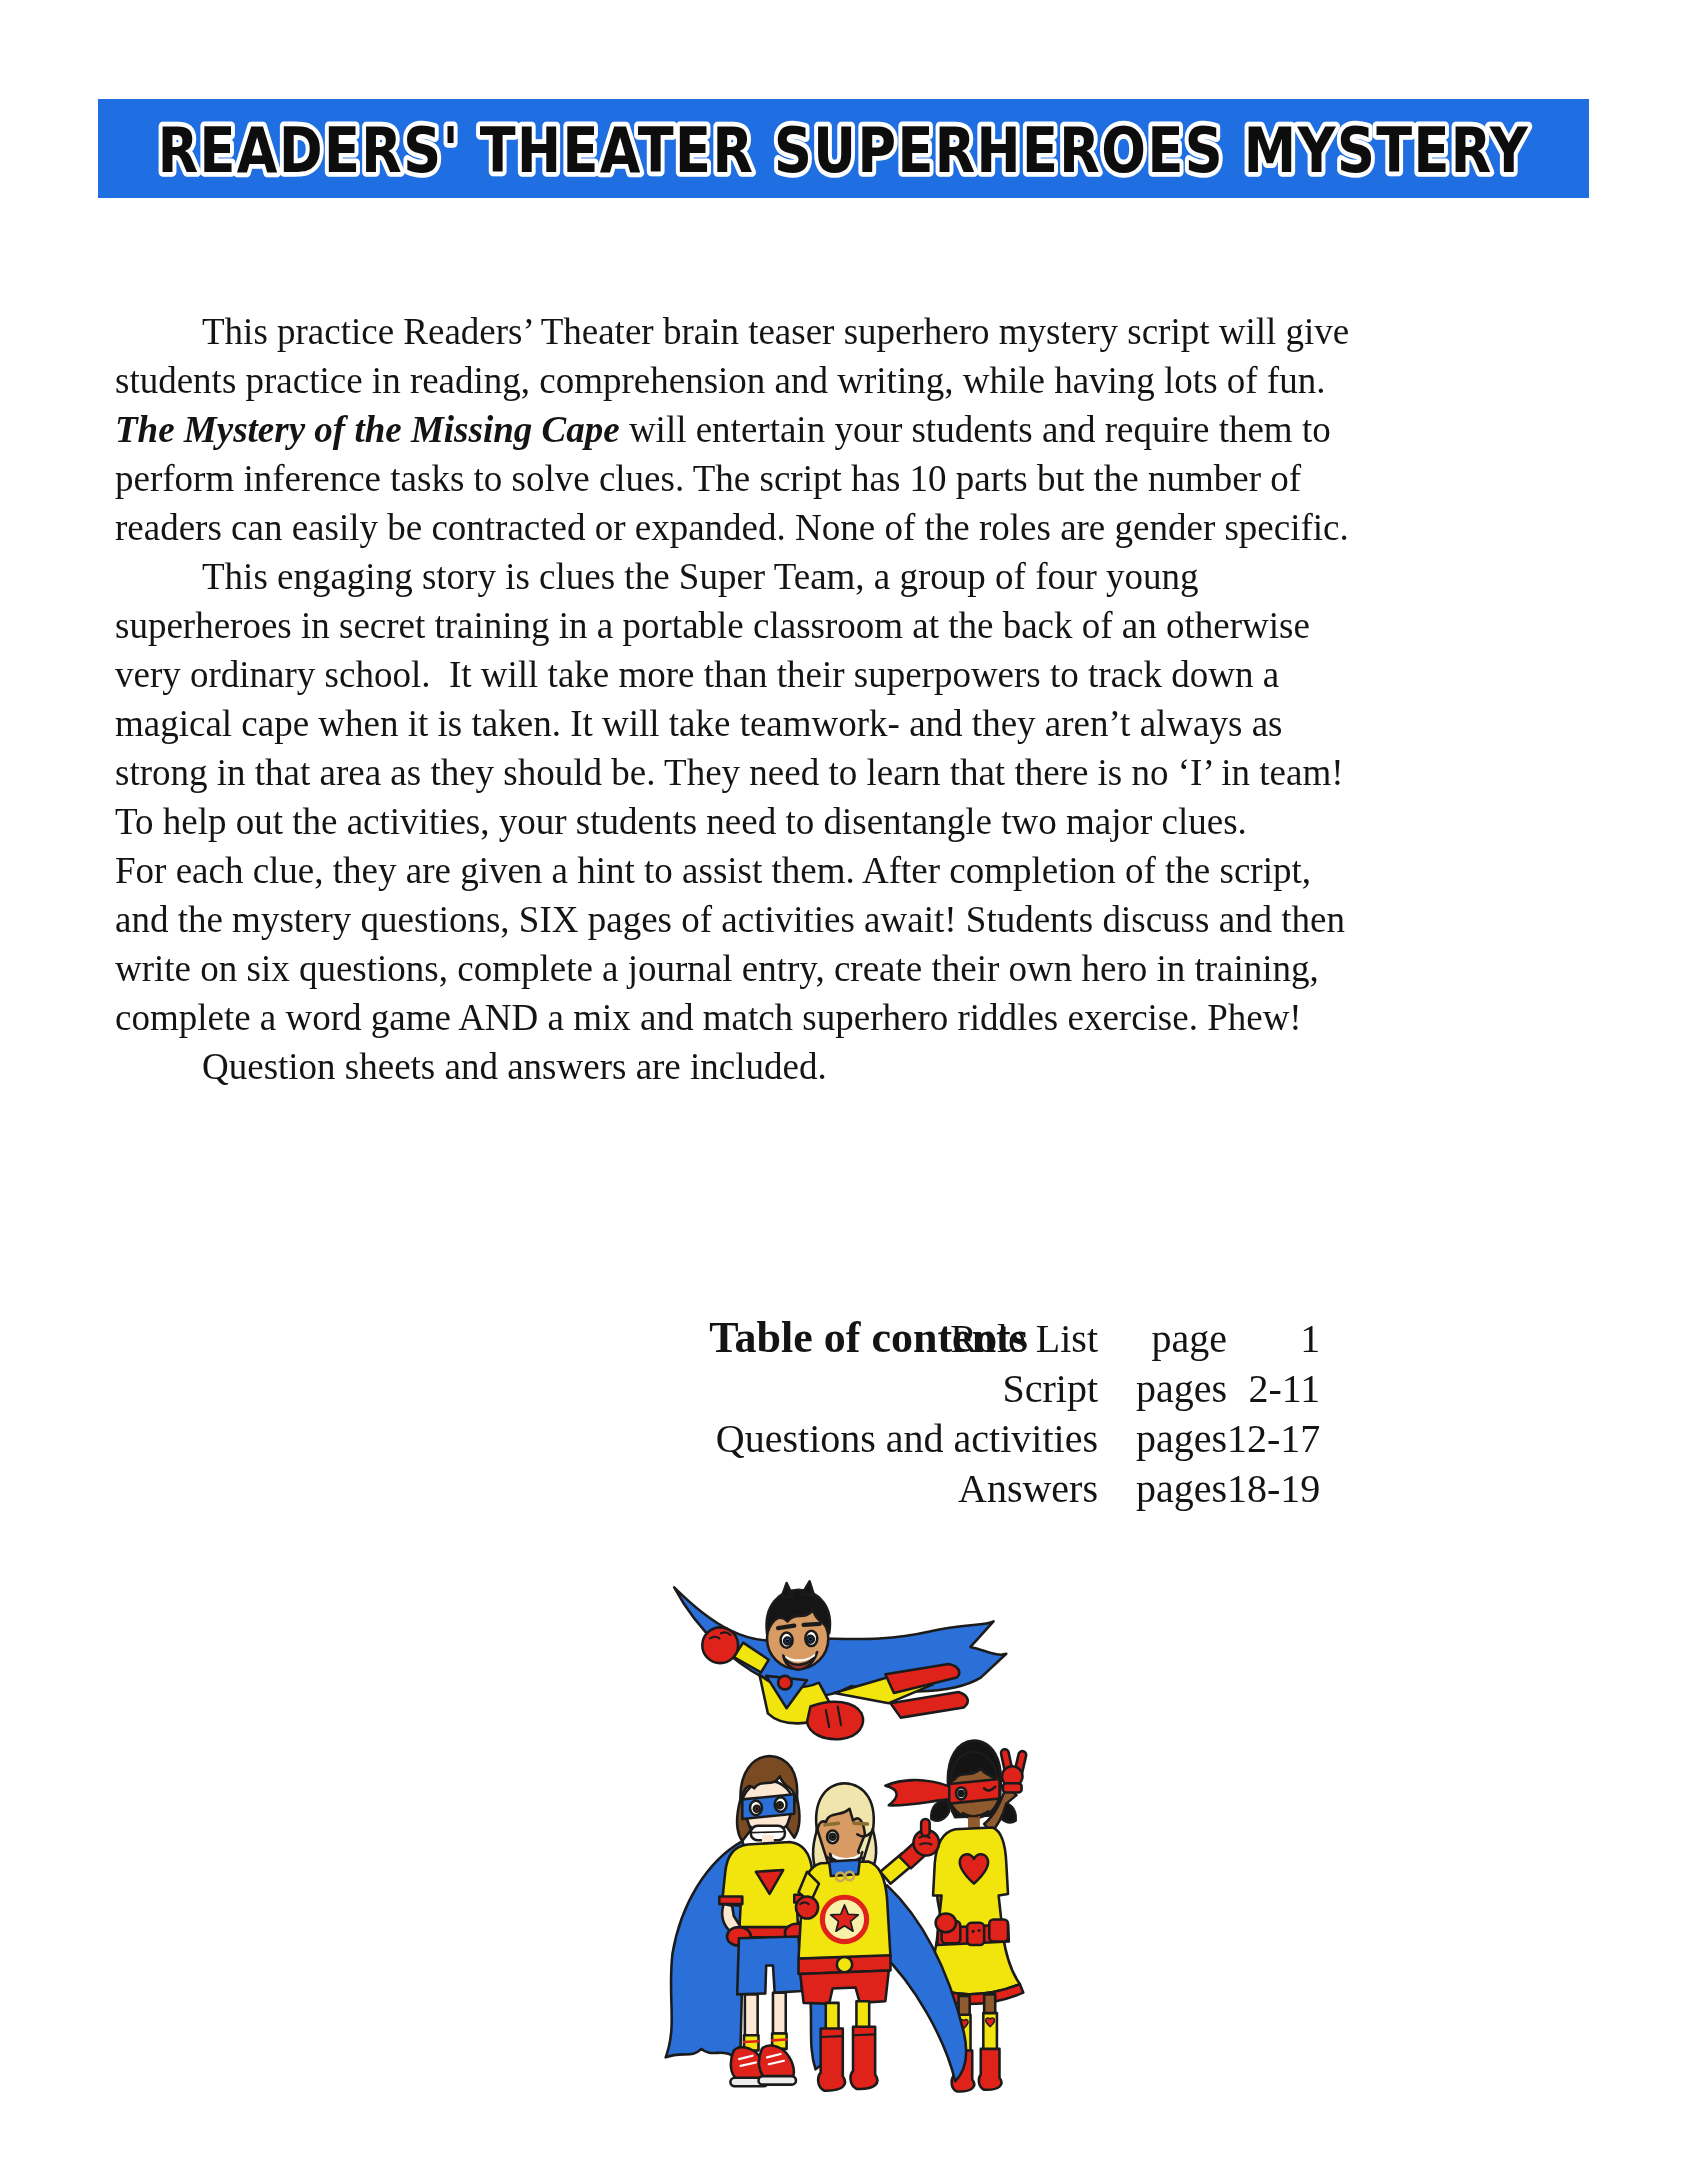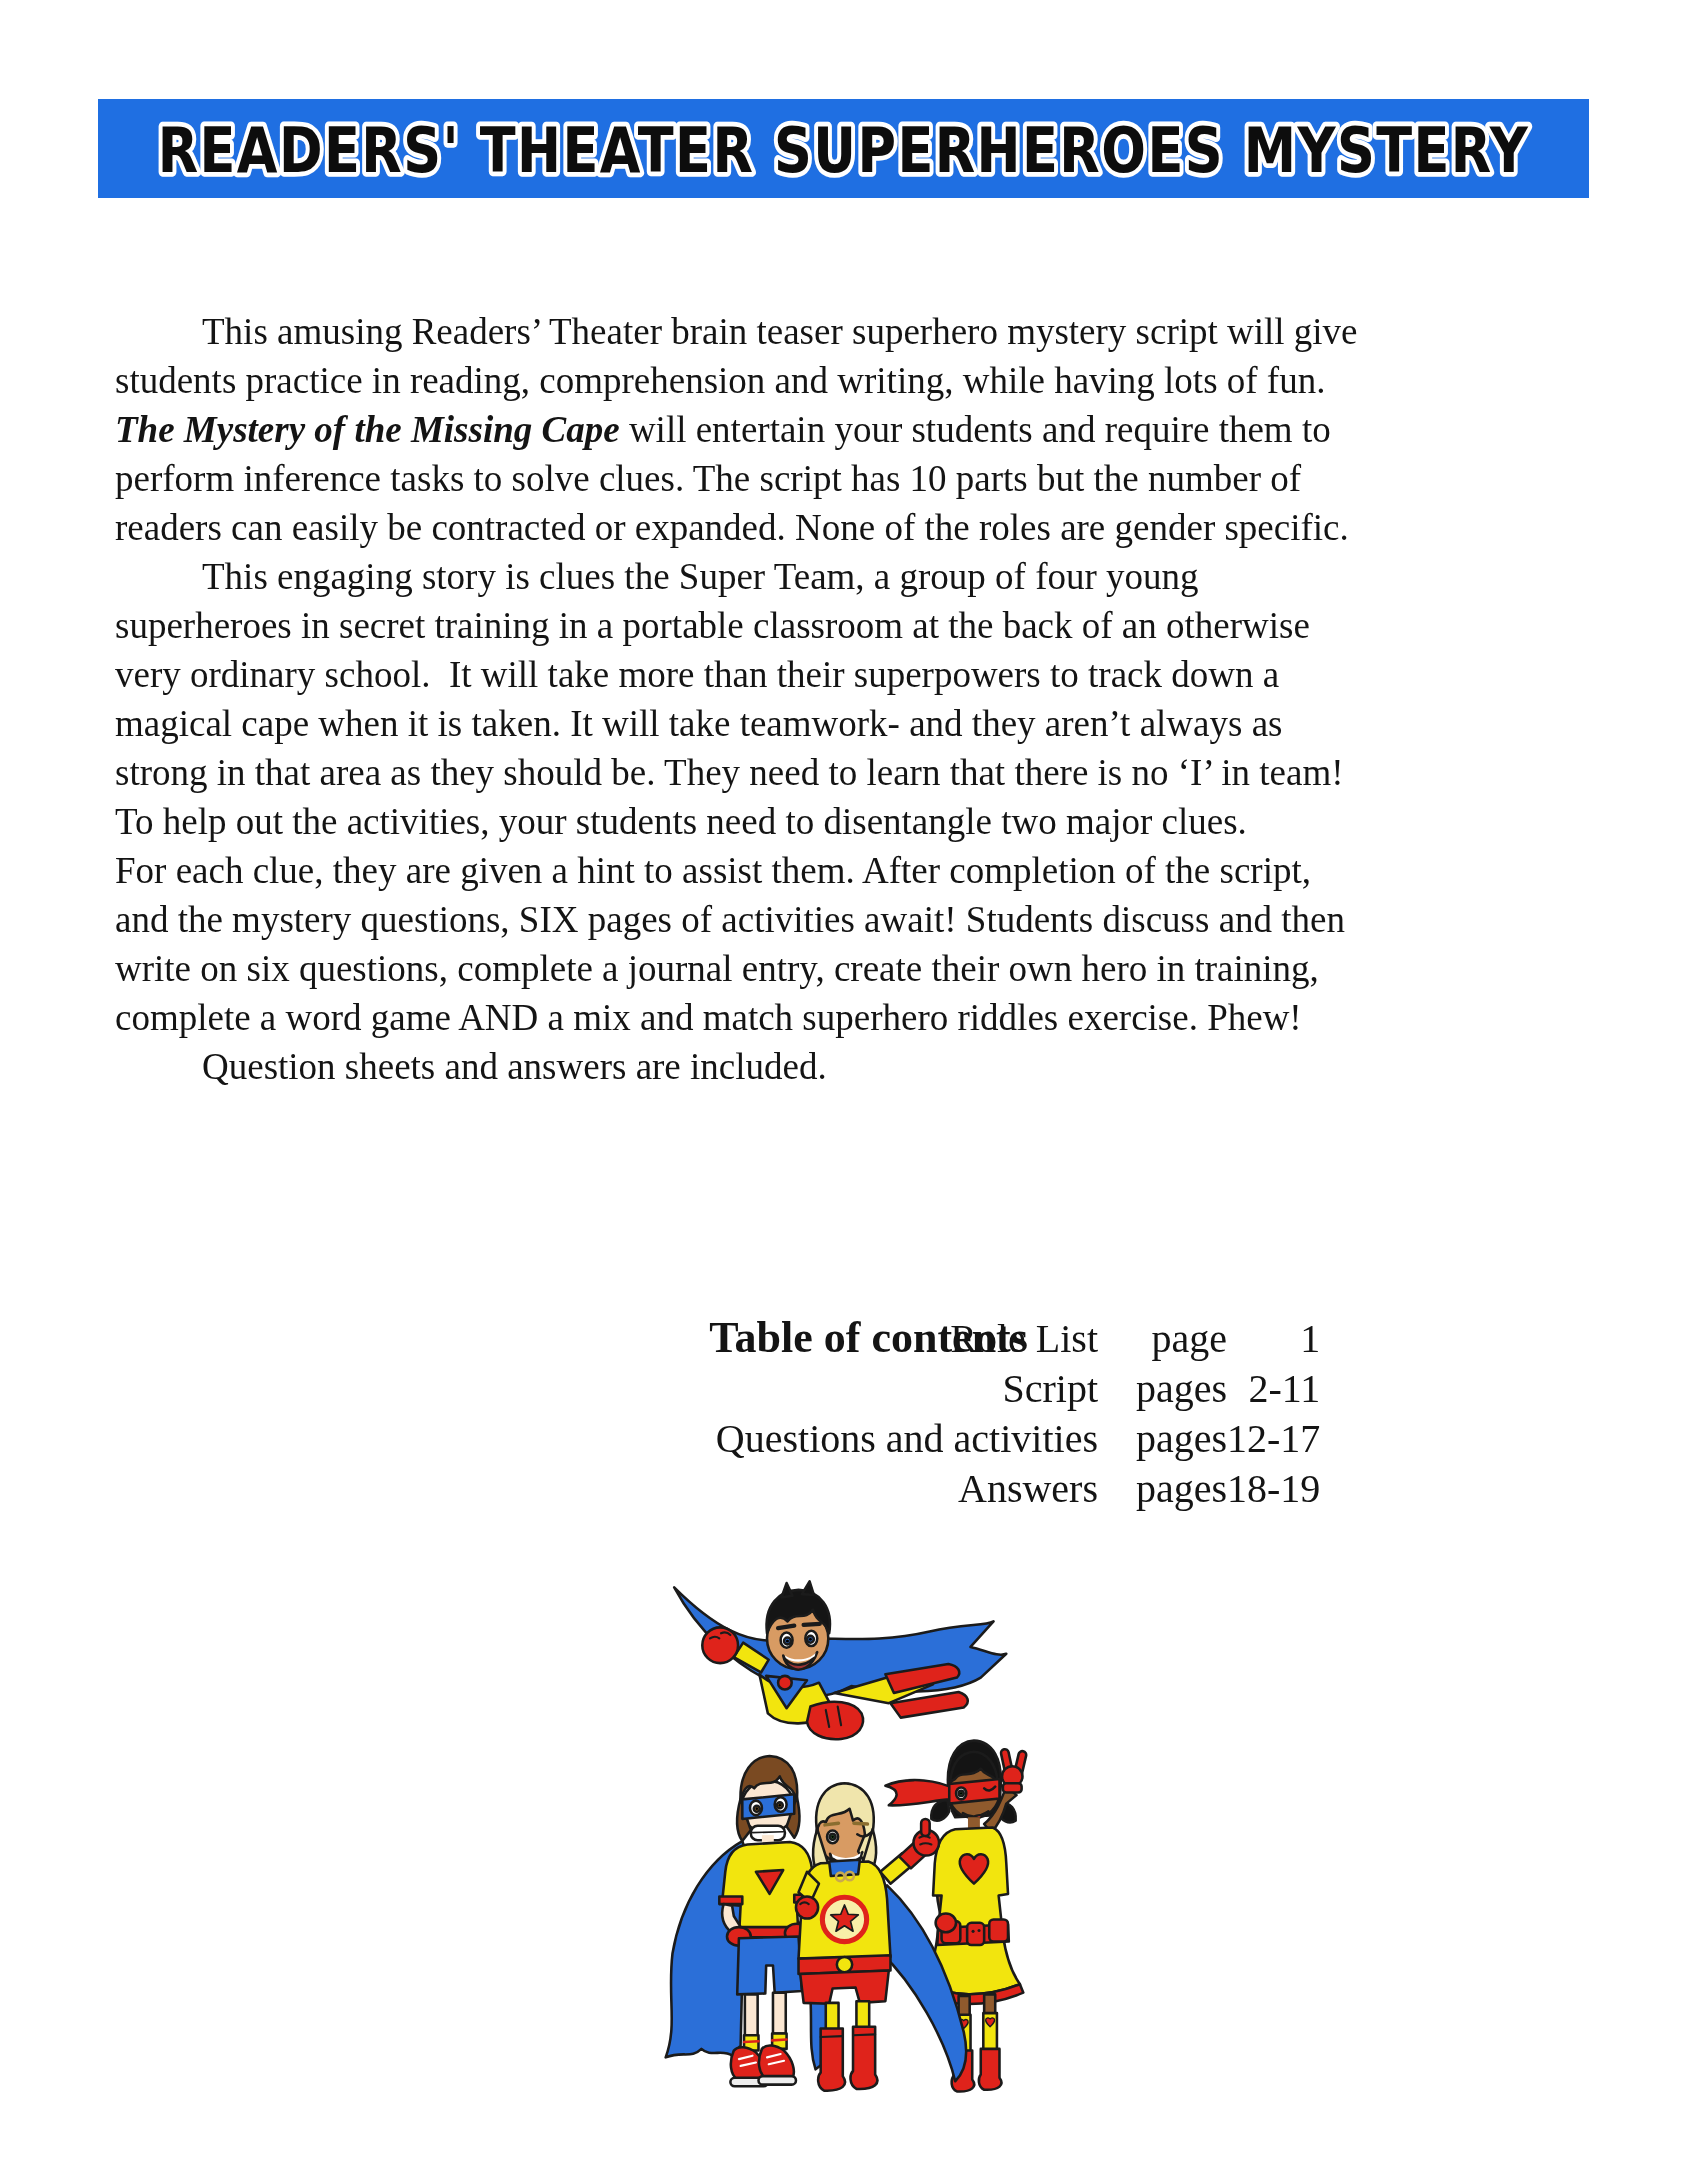--- a/index.html
+++ b/index.html
@@ -63,21 +63,21 @@
 
 <div class="page">
 
   <div class="banner">
     <svg width="1491" height="99" viewBox="0 0 1750 116">
       <text x="875" y="86" text-anchor="middle" font-family="DejaVu Sans, sans-serif" font-size="74" font-weight="bold" letter-spacing="2" fill="#0d0d0d" stroke="#ffffff" stroke-width="11" paint-order="stroke" stroke-linejoin="round" textLength="1610" lengthAdjust="spacingAndGlyphs">READERS' THEATER SUPERHEROES MYSTERY</text>
     </svg>
   </div>
 
   <div class="bodytext">
-    <div class="line indent">This amusing Readers’ Theater brain teaser superhero mystery script will give</div>
+    <div class="line indent">This practice Readers’ Theater brain teaser superhero mystery script will give</div>
     <div class="line">students practice in reading, comprehension and writing, while having lots of fun.</div>
     <div class="line"><span class="title-em">The Mystery of the Missing Cape</span><span> will entertain your students and require them to</span></div>
     <div class="line">perform inference tasks to solve clues. The script has 10 parts but the number of</div>
     <div class="line">readers can easily be contracted or expanded. None of the roles are gender specific.</div>
     <div class="line indent">This engaging story is clues the Super Team, a group of four young</div>
     <div class="line">superheroes in secret training in a portable classroom at the back of an otherwise</div>
     <div class="line">very ordinary school.  It will take more than their superpowers to track down a</div>
     <div class="line">magical cape when it is taken. It will take teamwork- and they aren’t always as</div>
     <div class="line">strong in that area as they should be. They need to learn that there is no ‘I’ in team!</div>
     <div class="line">To help out the activities, your students need to disentangle two major clues.</div>

